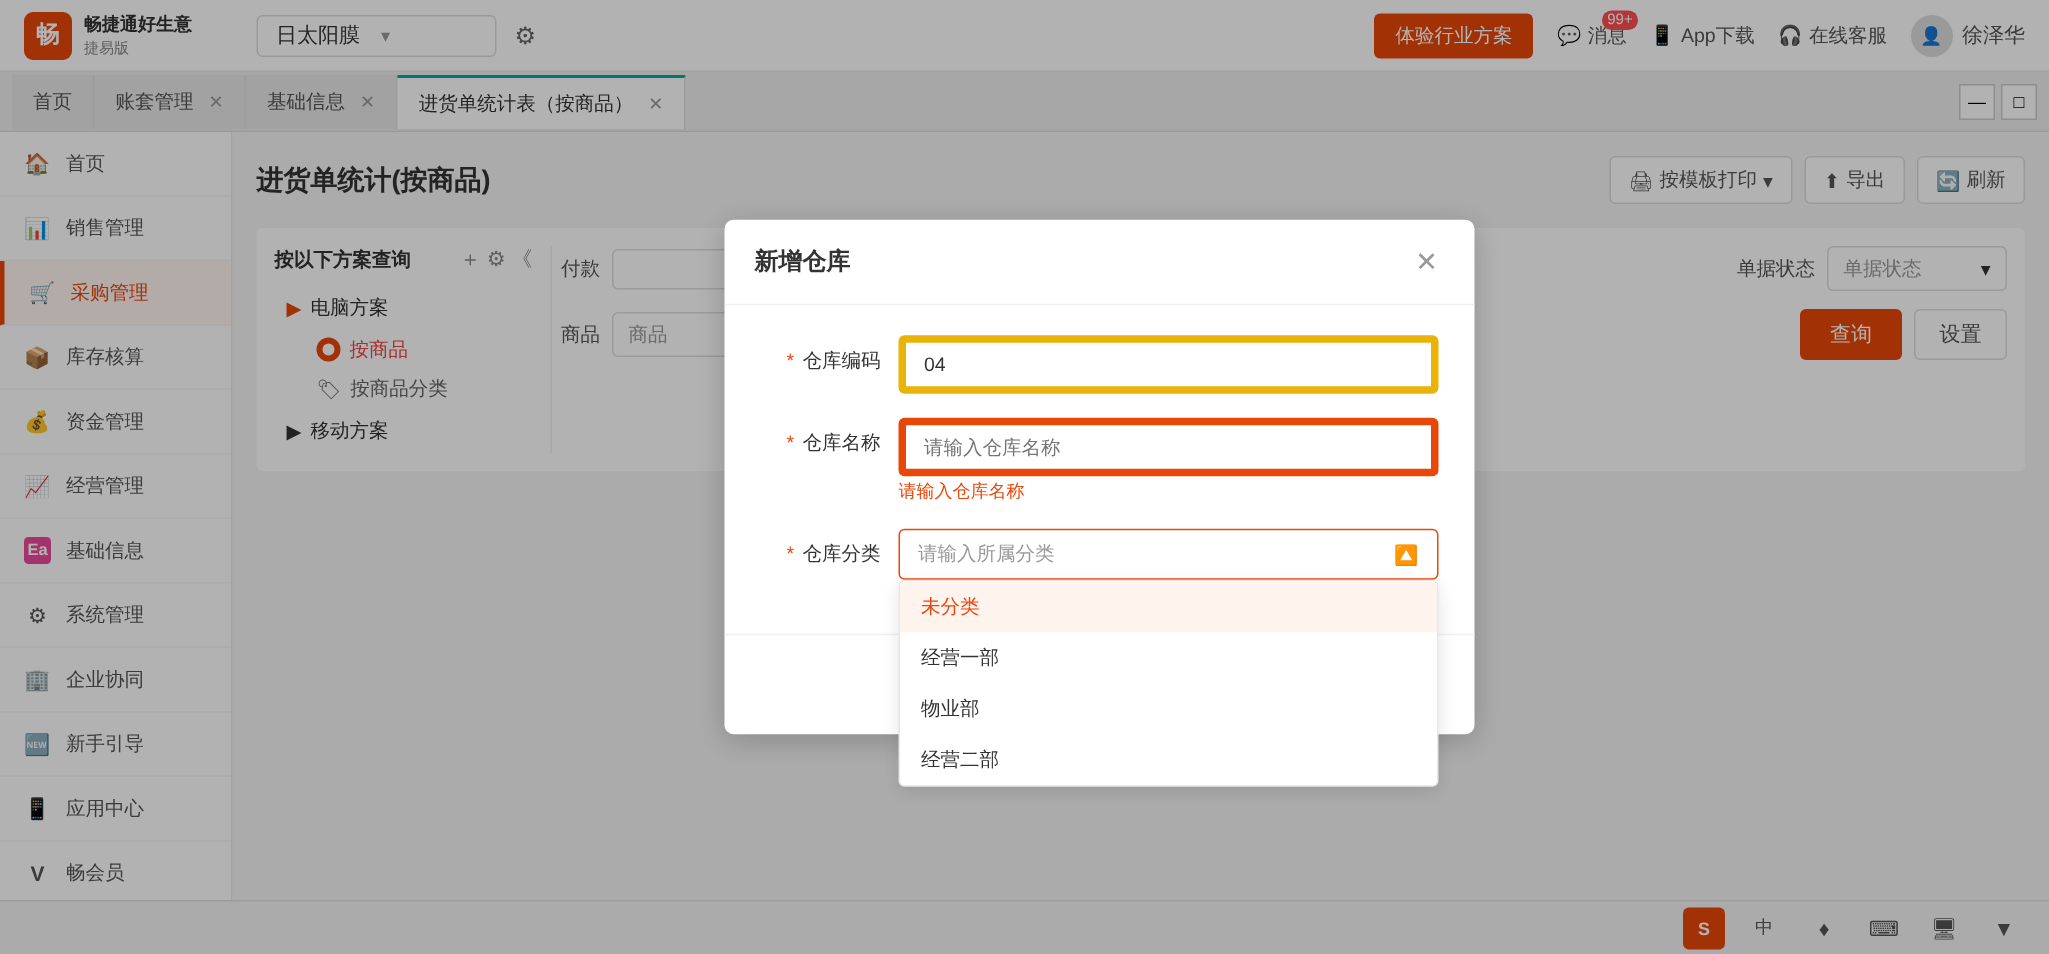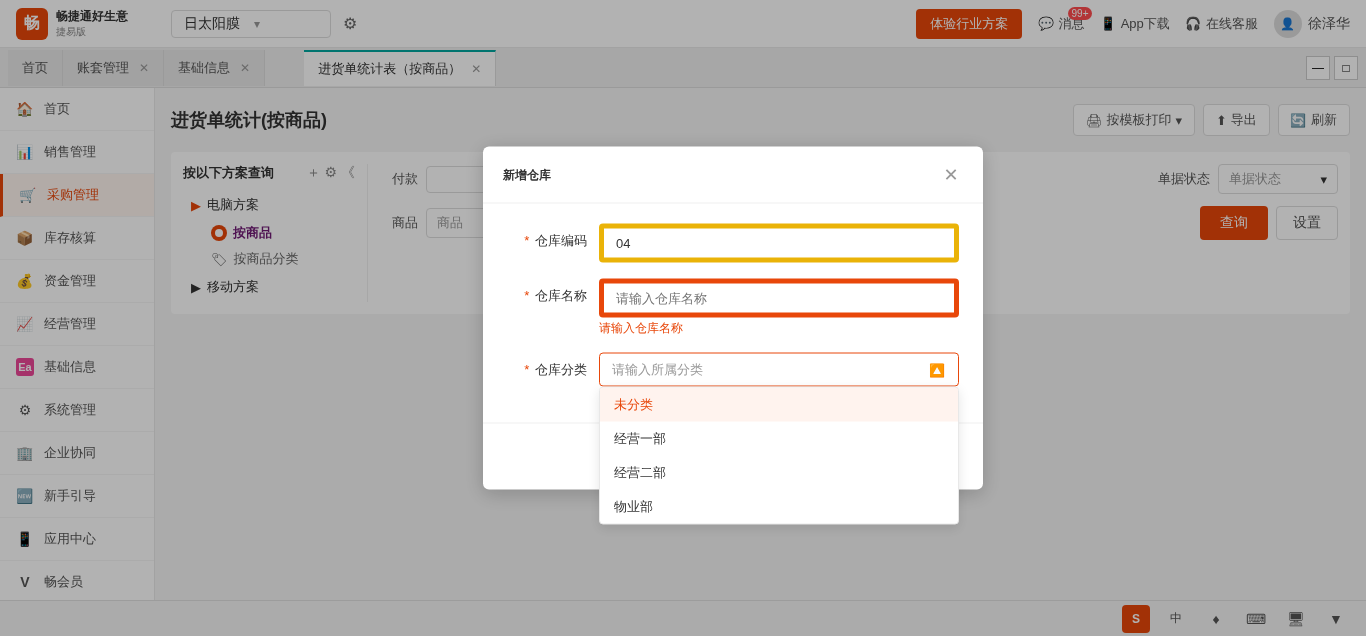--- a/index.html
+++ b/index.html
@@ -118,21 +118,20 @@
       color: #555;
       border-right: 1px solid #ddd;
       background: #e8e8e8;
       gap: 6px;
       position: relative;
     }
     .tab-item.active {
       background: white;
       color: #333;
       border-top: 2px solid #00a6a0;
-      margin-left: 39px;
     }
     .tab-close {
       font-size: 12px;
       color: #999;
       margin-left: 4px;
       cursor: pointer;
     }
     .tab-controls {
       margin-left: auto;
       display: flex;
@@ -233,22 +232,22 @@
     .plan-sub-item {
       padding: 4px 8px 4px 28px;
       display: flex;
       align-items: center;
       gap: 6px;
       cursor: pointer;
       font-size: 13px;
       color: #666;
     }
     .plan-sub-item.active {
-      color: #701a75;
-      font-weight: bold;
+      color: #ef4444;
+      font-weight: normal;
     }
     .query-row {
       display: flex;
       align-items: center;
       gap: 16px;
       margin-bottom: 12px;
     }
     .query-field {
       display: flex;
       align-items: center;
@@ -313,21 +312,21 @@
       padding: 0;
     }
     .modal-header {
       display: flex;
       align-items: center;
       justify-content: space-between;
       padding: 16px 20px;
       border-bottom: 1px solid #f0f0f0;
     }
     .modal-title {
-      font-size: 12px;
+      font-size: 16px;
       font-weight: bold;
       color: #333;
     }
     .modal-close {
       cursor: pointer;
       color: #999;
       font-size: 18px;
       width: 24px;
       height: 24px;
       display: flex;
@@ -597,21 +596,21 @@
           <span>⬆</span>
           <span>导出</span>
         </button>
         <button class="btn-action">
           <span>🔄</span>
           <span>刷新</span>
         </button>
       </div>
     </div>
 
-    <div style="display:flex;gap:24px;background:white;border-radius:4px;padding:12px;">
+    <div style="display:flex;gap:6px;background:white;border-radius:4px;padding:12px;">
 
       <div style="width:185px;border-right:1px solid #f0f0f0;padding-right:12px;">
         <div style="display:flex;align-items:center;justify-content:space-between;margin-bottom:8px;">
           <span style="font-size:13px;color:#333;font-weight:bold;">按以下方案查询</span>
           <div style="display:flex;gap:4px;">
             <span style="cursor:pointer;color:#888;">＋</span>
             <span style="cursor:pointer;color:#888;">⚙</span>
             <span style="cursor:pointer;color:#888;">《</span>
           </div>
         </div>
@@ -718,22 +717,22 @@
         <span>仓库分类</span>
       </div>
       <div class="form-control-wrap" style="position:relative;">
         <div class="form-select-wrap open">
           <span>请输入所属分类</span>
           <span style="color:#e8470a;">🔼</span>
         </div>
         <div class="dropdown-list">
           <div class="dropdown-item active">未分类</div>
           <div class="dropdown-item">经营一部</div>
+          <div class="dropdown-item">物业部</div>
           <div class="dropdown-item">经营二部</div>
-          <div class="dropdown-item">物业部</div>
         </div>
       </div>
     </div>
 
   </div>
   <div class="modal-footer">
     <button class="btn-save">保存</button>
   </div>
 </div>
 

